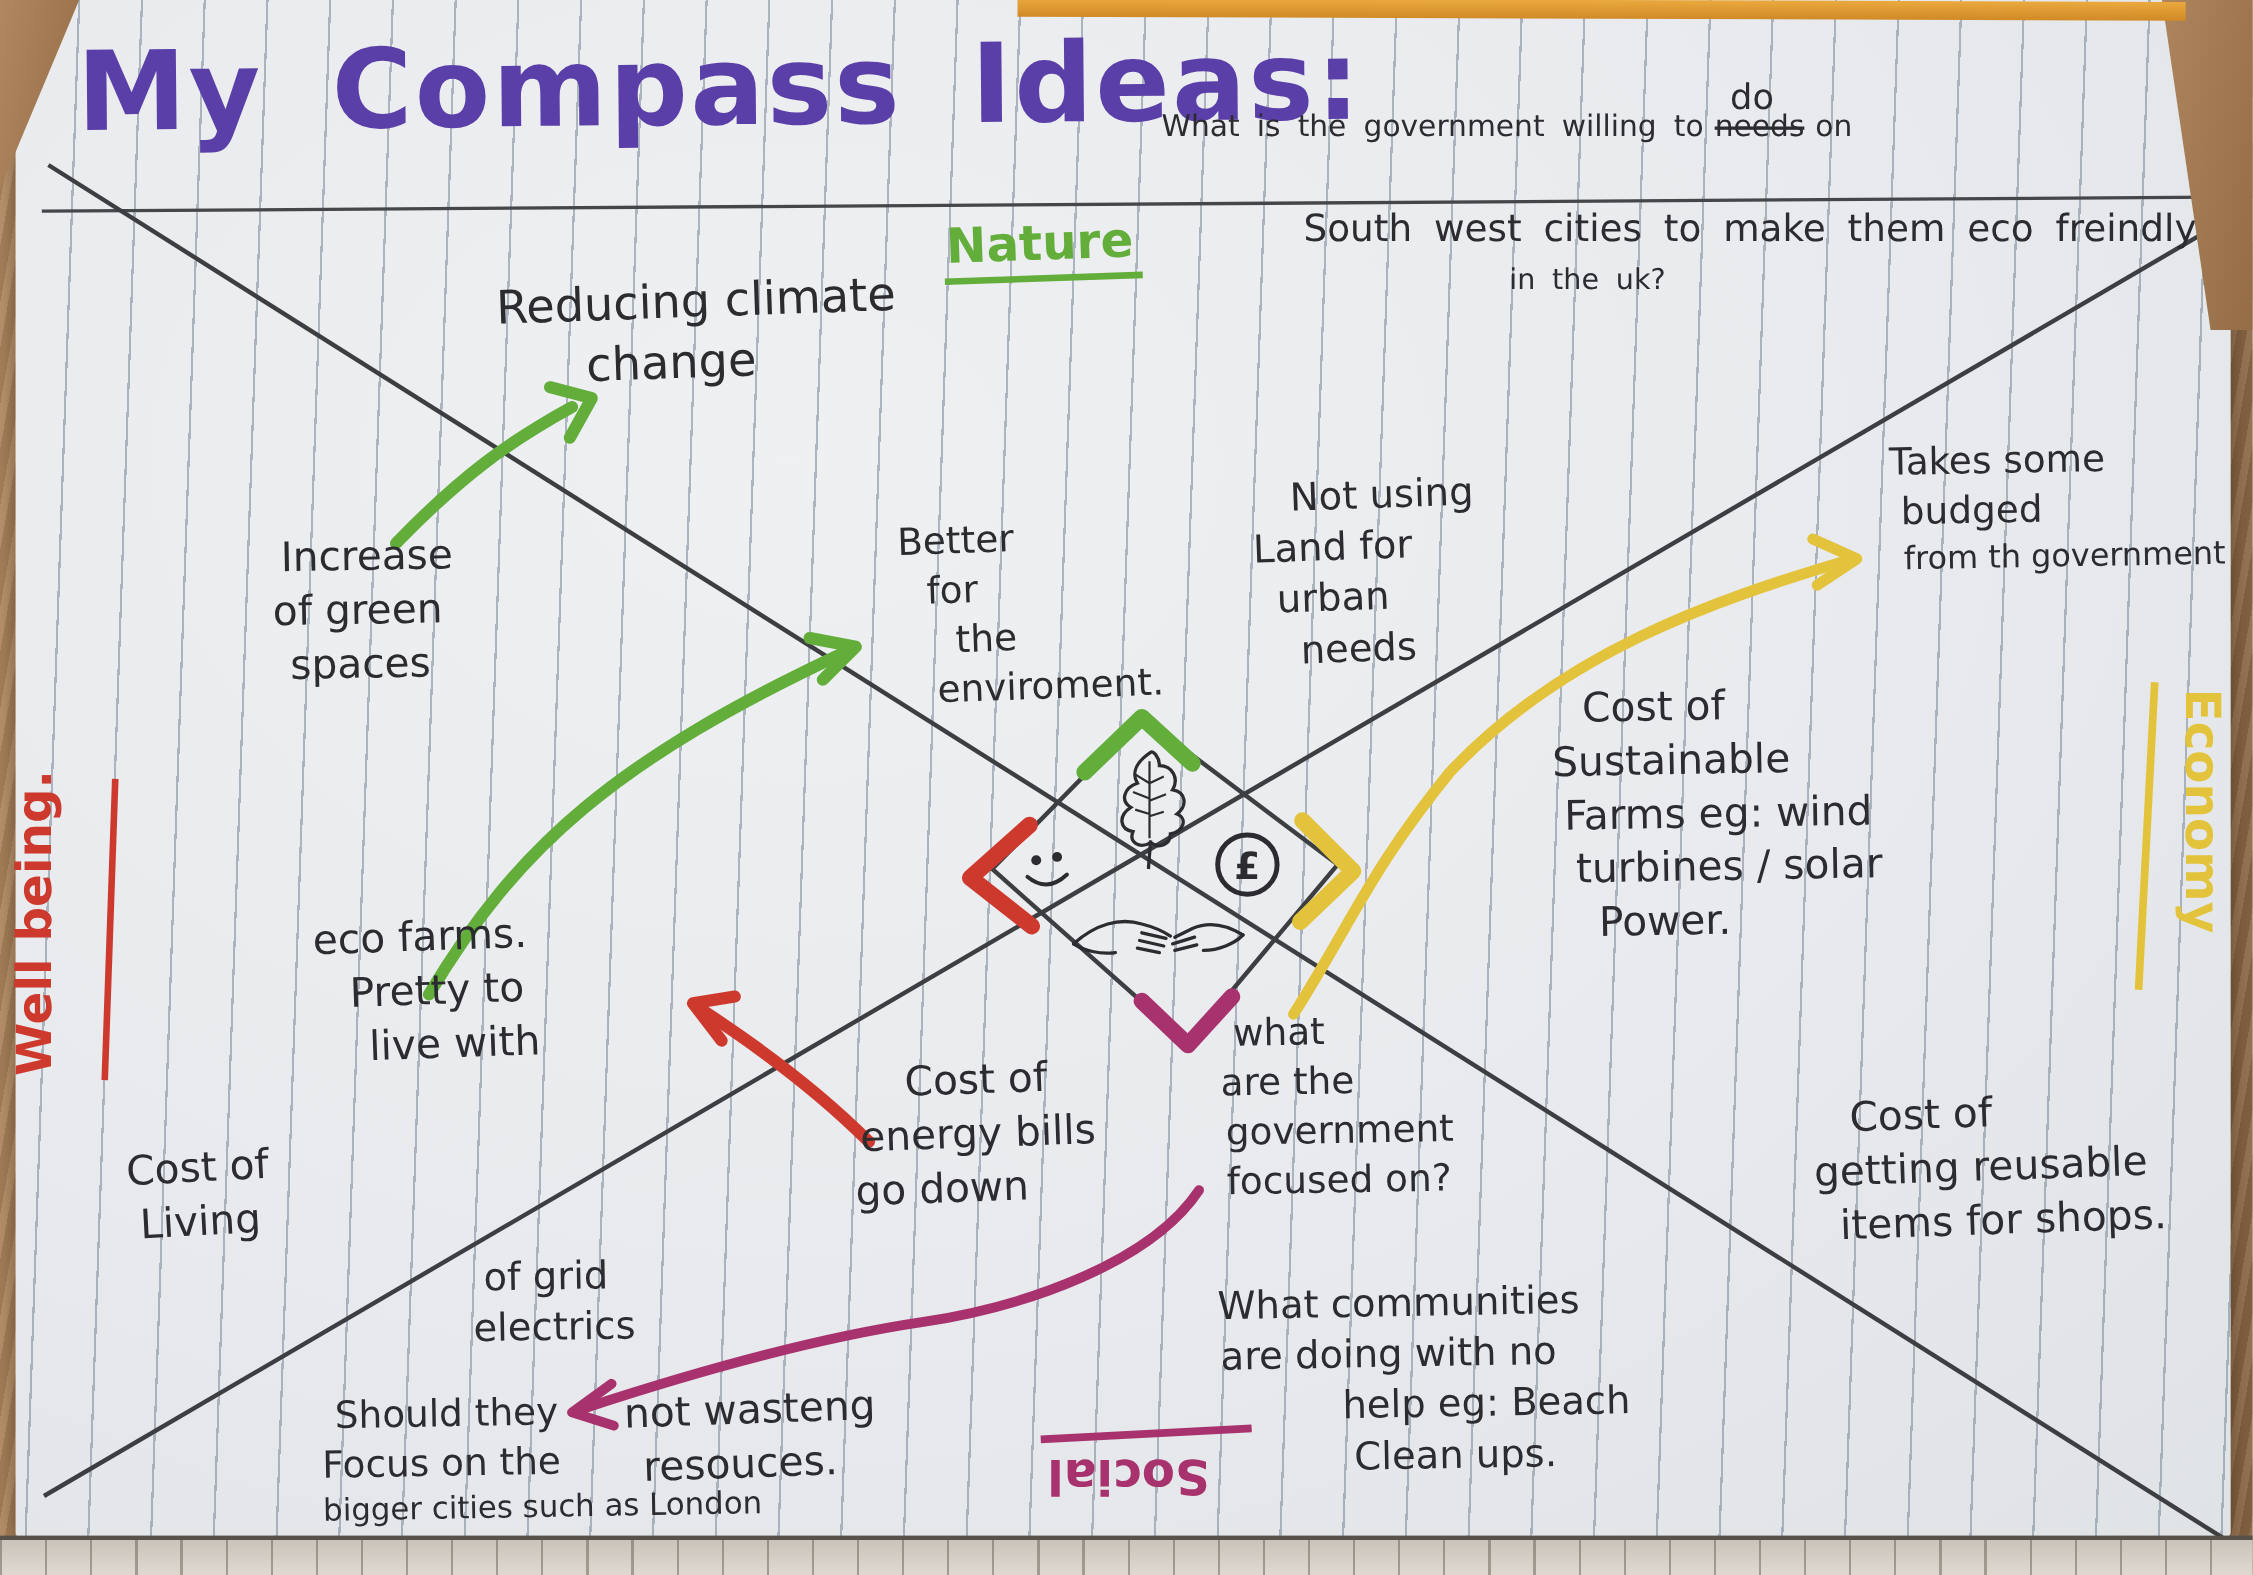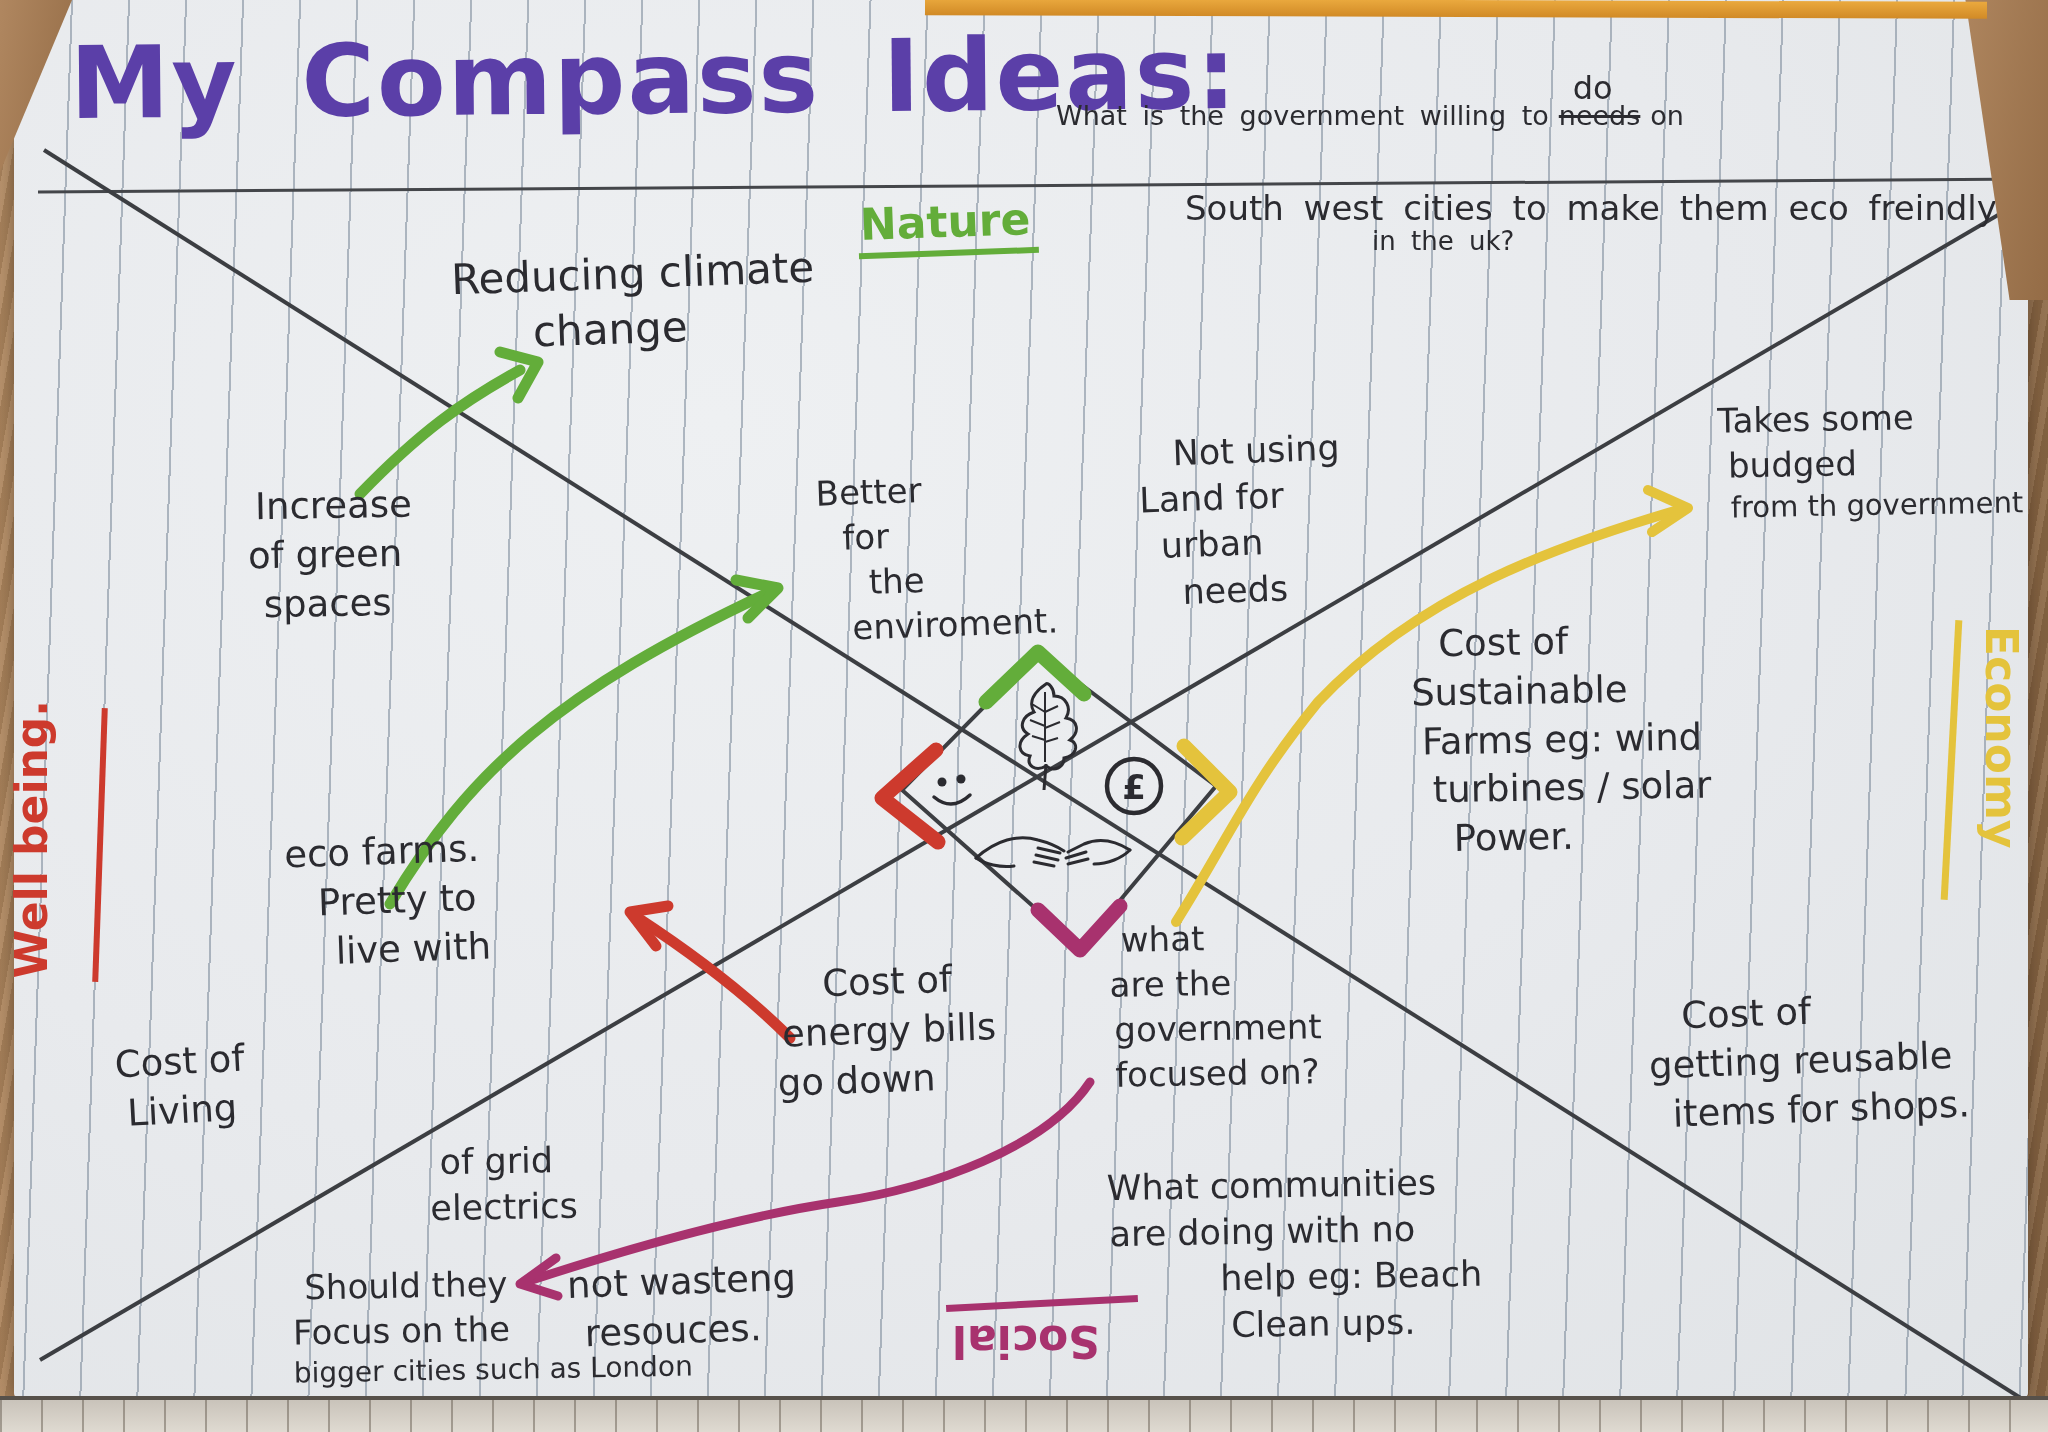--- a/index.html
+++ b/index.html
@@ -118,21 +118,21 @@
     </g>
   </svg>
 
   <div id="title">My Compass Ideas:</div>
 
   <div>
     <div class="qline" style="left:1056px;top:100px;font-size:27px;">
       <span>What is the government willing to</span><span class="corr-wrap"><span class="correction">do</span><span class="strike">needs</span></span><span>on</span>
     </div>
     <div class="qline" style="left:1185px;top:188px;font-size:34px;word-spacing:9px;">South west cities to make them eco freindly</div>
-    <div class="qline" style="left:1372px;top:226px;font-size:26px;">in the uk?</div>
+    <div class="qline" style="left:1372px;top:240px;font-size:26px;">in the uk?</div>
   </div>
 
   <div class="axis" id="axis-north">Nature</div>
   <div class="axis" id="axis-east">Economy</div>
   <div class="axis" id="axis-south">Social</div>
   <div class="axis" id="axis-west">Well being.</div>
   <div class="axis-line" id="econ-line"></div>
   <div class="axis-line" id="well-line"></div>
   <div class="axis-line" id="social-line"></div>
 

